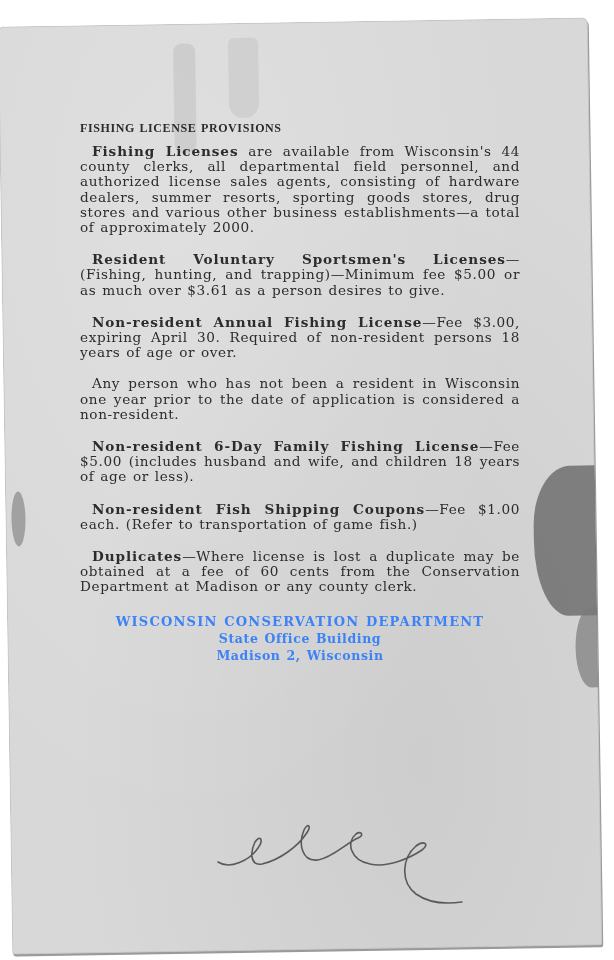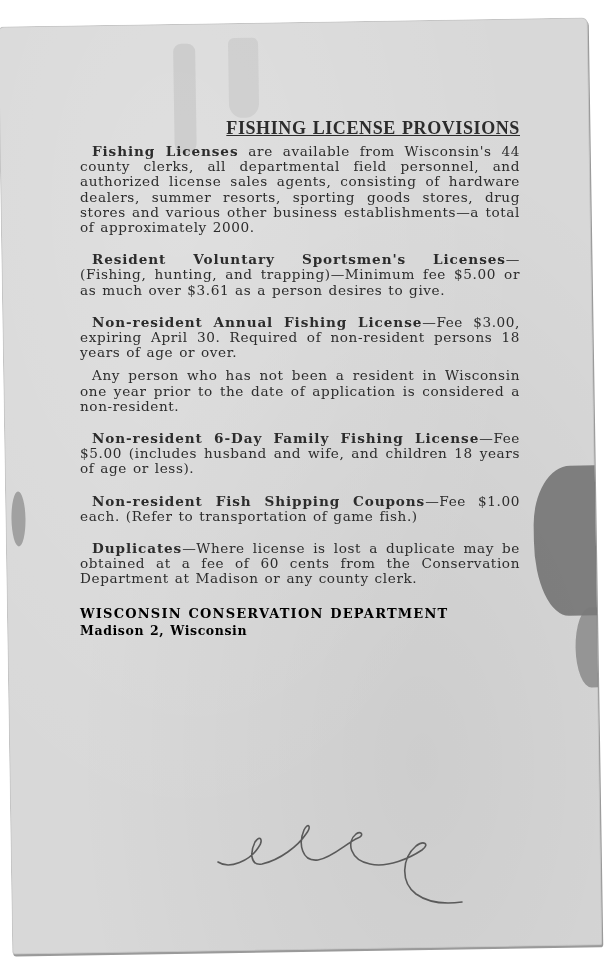--- a/index.html
+++ b/index.html
@@ -65,44 +65,43 @@
       width: 440px;
       color: #2c2c2c;
       font-family: "DejaVu Serif", serif;
       font-size: 13.6px;
       line-height: 15.2px;
       letter-spacing: 0.6px;
       word-spacing: 1px;
       text-align: justify;
     }
     .title {
-      text-align: right;
+      text-align: left;
       font-family: "Liberation Serif", serif;
       font-weight: bold;
-      font-size: 18px;
+      font-size: 12px;
       letter-spacing: 0.6px;
       margin: 0 0 6px 0;
       line-height: 20px;
-      text-decoration: underline;
     }
     .para {
       margin: 0 0 17px 0;
       text-indent: 12px;
     }
-    .para.tight { margin-bottom: 8px; }
+    .para.tight { margin-bottom: 16px; }
     .lead {
       font-weight: bold;
       letter-spacing: 0.9px;
     }
     .footer {
-      text-align: left;
+      text-align: center;
       font-family: "DejaVu Serif", serif;
       font-weight: bold;
       margin-top: 18px;
-      color: #000000;
+      color: #3b82f6;
     }
     .footer .org {
       font-size: 13px;
       letter-spacing: 1.2px;
       line-height: 17px;
     }
     .footer .addr {
       font-size: 12.5px;
       line-height: 17px;
       letter-spacing: 0.6px;
@@ -136,19 +135,20 @@
   <p class="para">Any person who has not been a resident in Wisconsin one year prior to the date of application is considered a non-resident.</p>
 
   <p class="para"><span class="lead">Non-resident 6-Day Family Fishing License</span><span>—Fee $5.00 (includes husband and wife, and children 18 years of age or less).</span></p>
 
   <p class="para"><span class="lead">Non-resident Fish Shipping Coupons</span><span>—Fee $1.00 each. (Refer to transportation of game fish.)</span></p>
 
   <p class="para"><span class="lead">Duplicates</span><span>—Where license is lost a duplicate may be obtained at a fee of 60 cents from the Conservation Department at Madison or any county clerk.</span></p>
 
   <div class="footer">
     <div class="org">WISCONSIN CONSERVATION DEPARTMENT</div>
+    <div class="addr">State Office Building</div>
     <div class="addr">Madison 2, Wisconsin</div>
   </div>
 </div>
 
 <svg class="signature" viewBox="0 0 260 110" xmlns="http://www.w3.org/2000/svg">
   <path d="M8,42 C20,50 40,40 48,28 C54,20 50,14 45,22 C40,32 40,46 52,44 C70,40 88,26 96,14 C102,6 98,2 94,10 C88,24 92,42 108,40 C122,38 138,22 148,18 C154,16 152,10 146,14 C136,22 140,40 160,44 C178,48 200,38 212,30 C220,24 214,20 206,26 C192,38 190,62 206,74 C220,84 238,84 252,82" fill="none" stroke="#5a5a5a" stroke-width="1.6" stroke-linecap="round"></path>
 </svg>
 
 </body></html>

